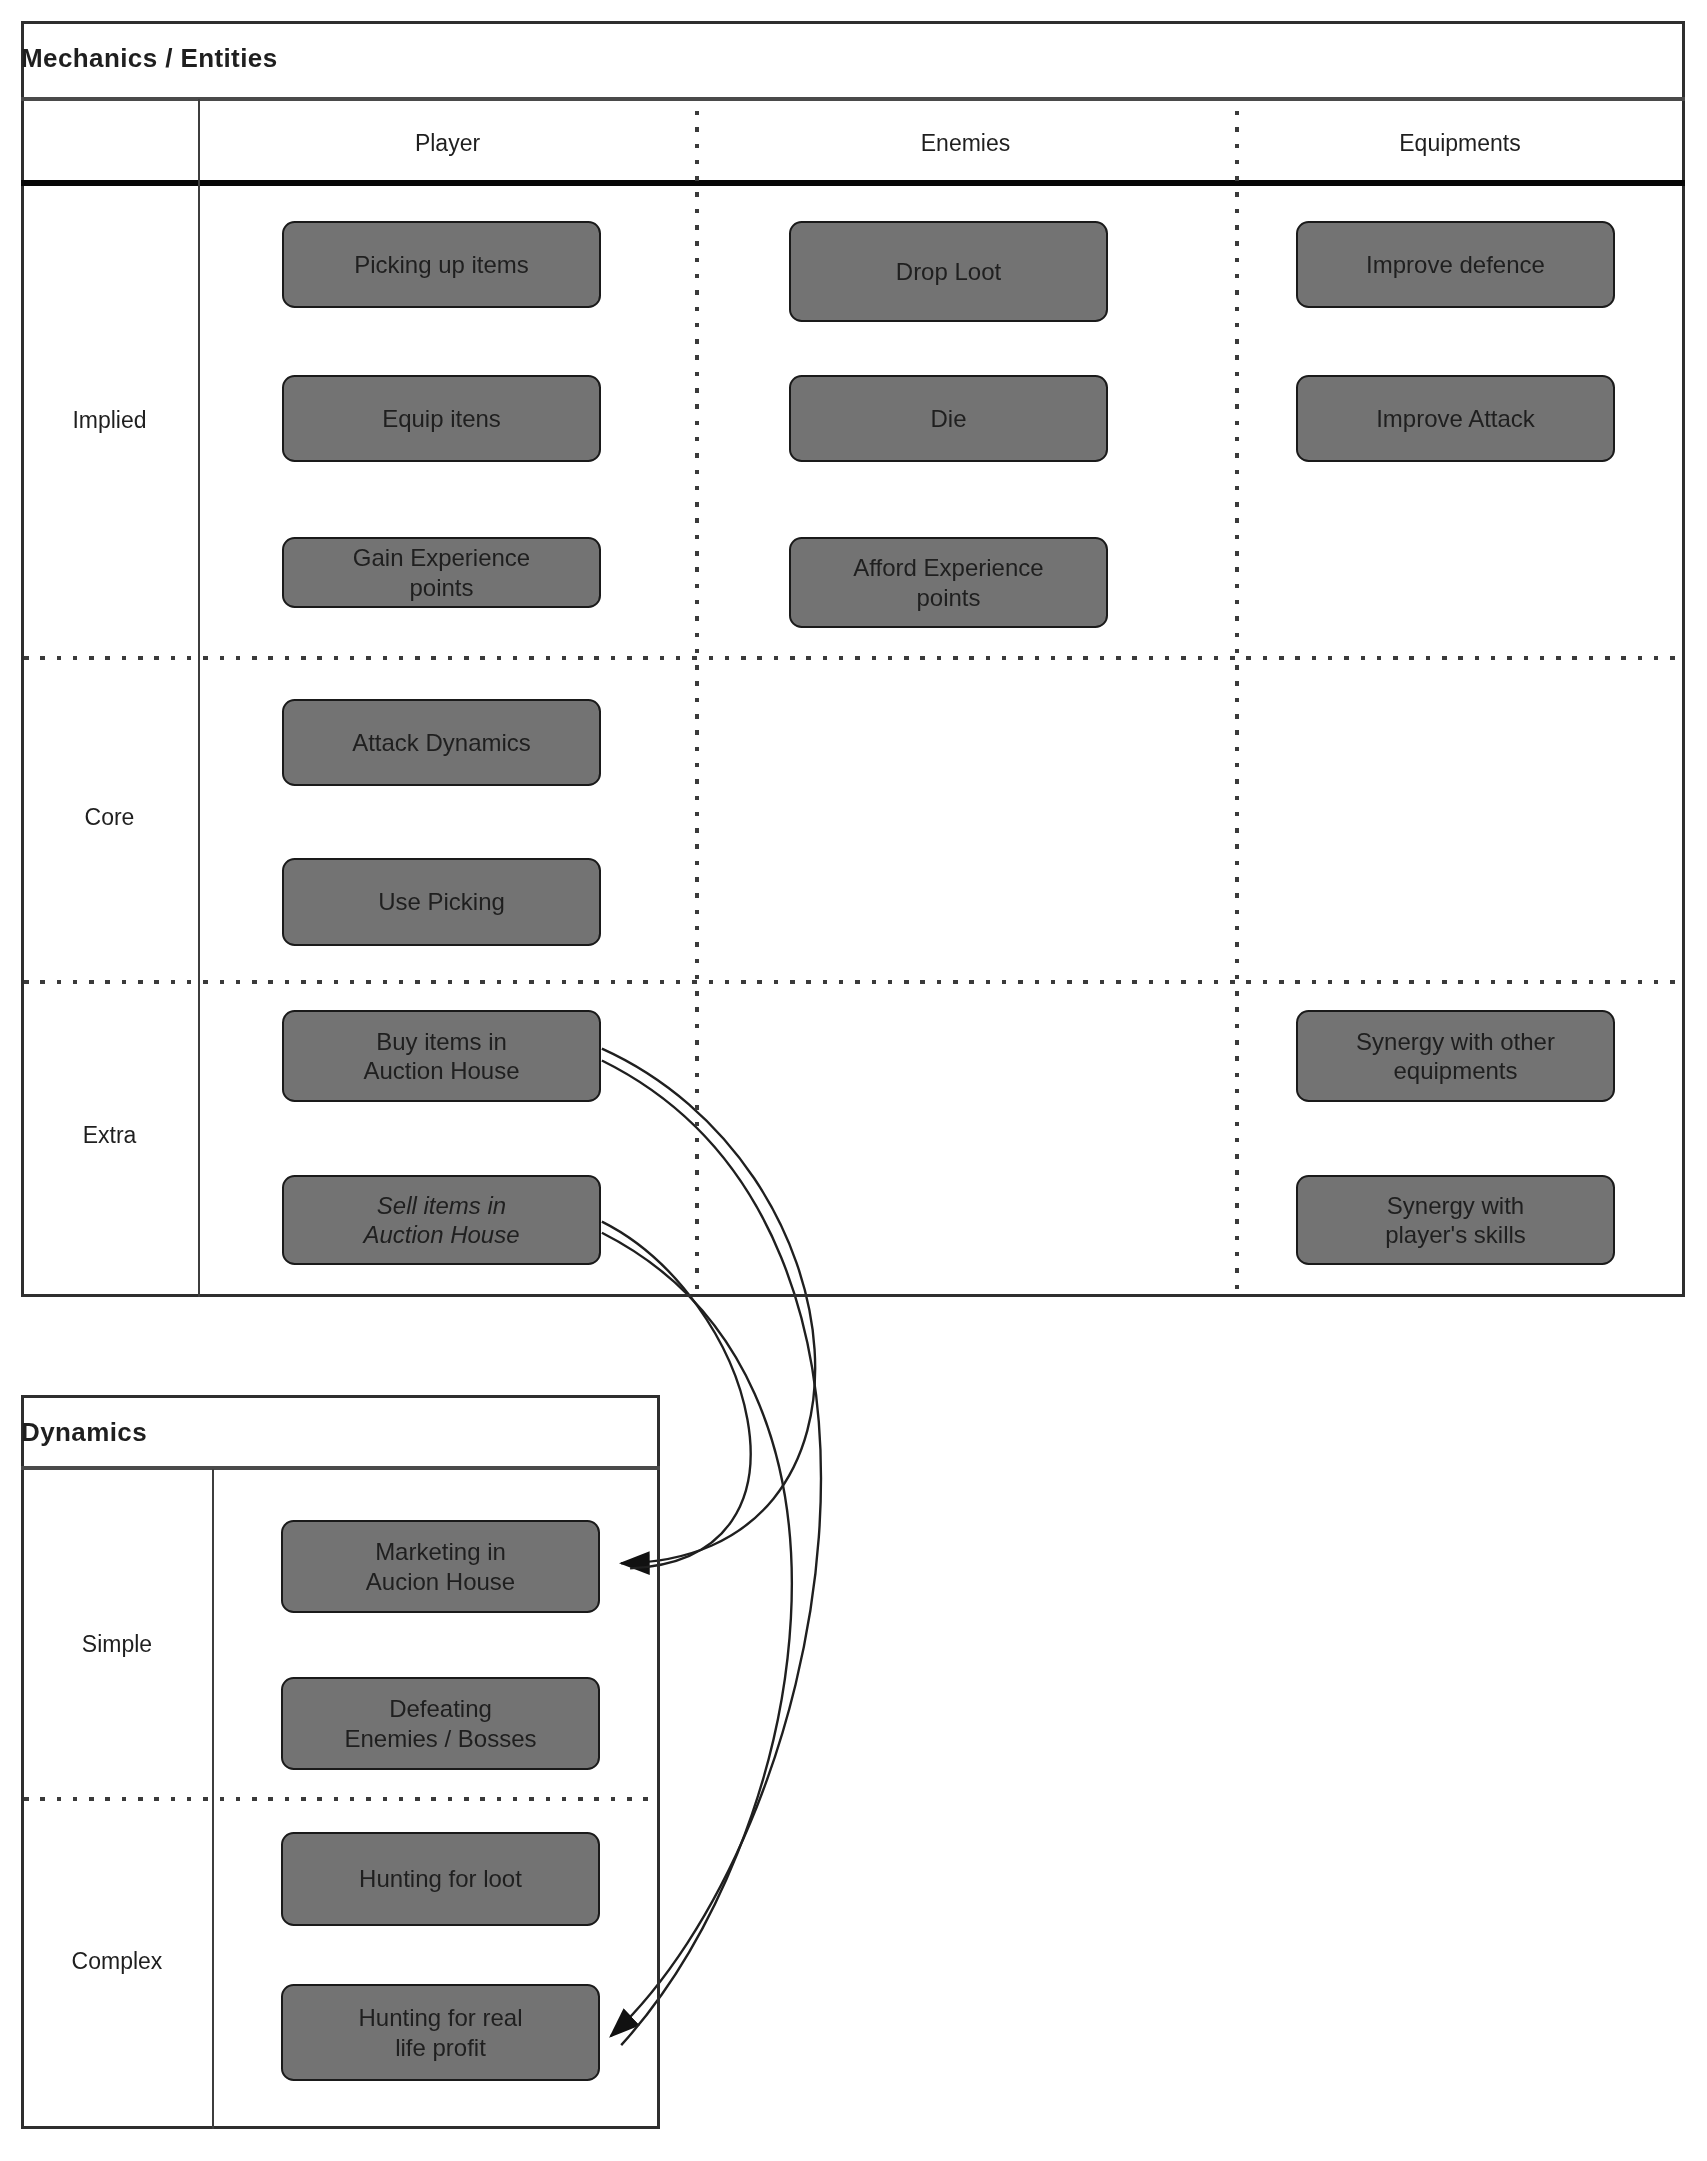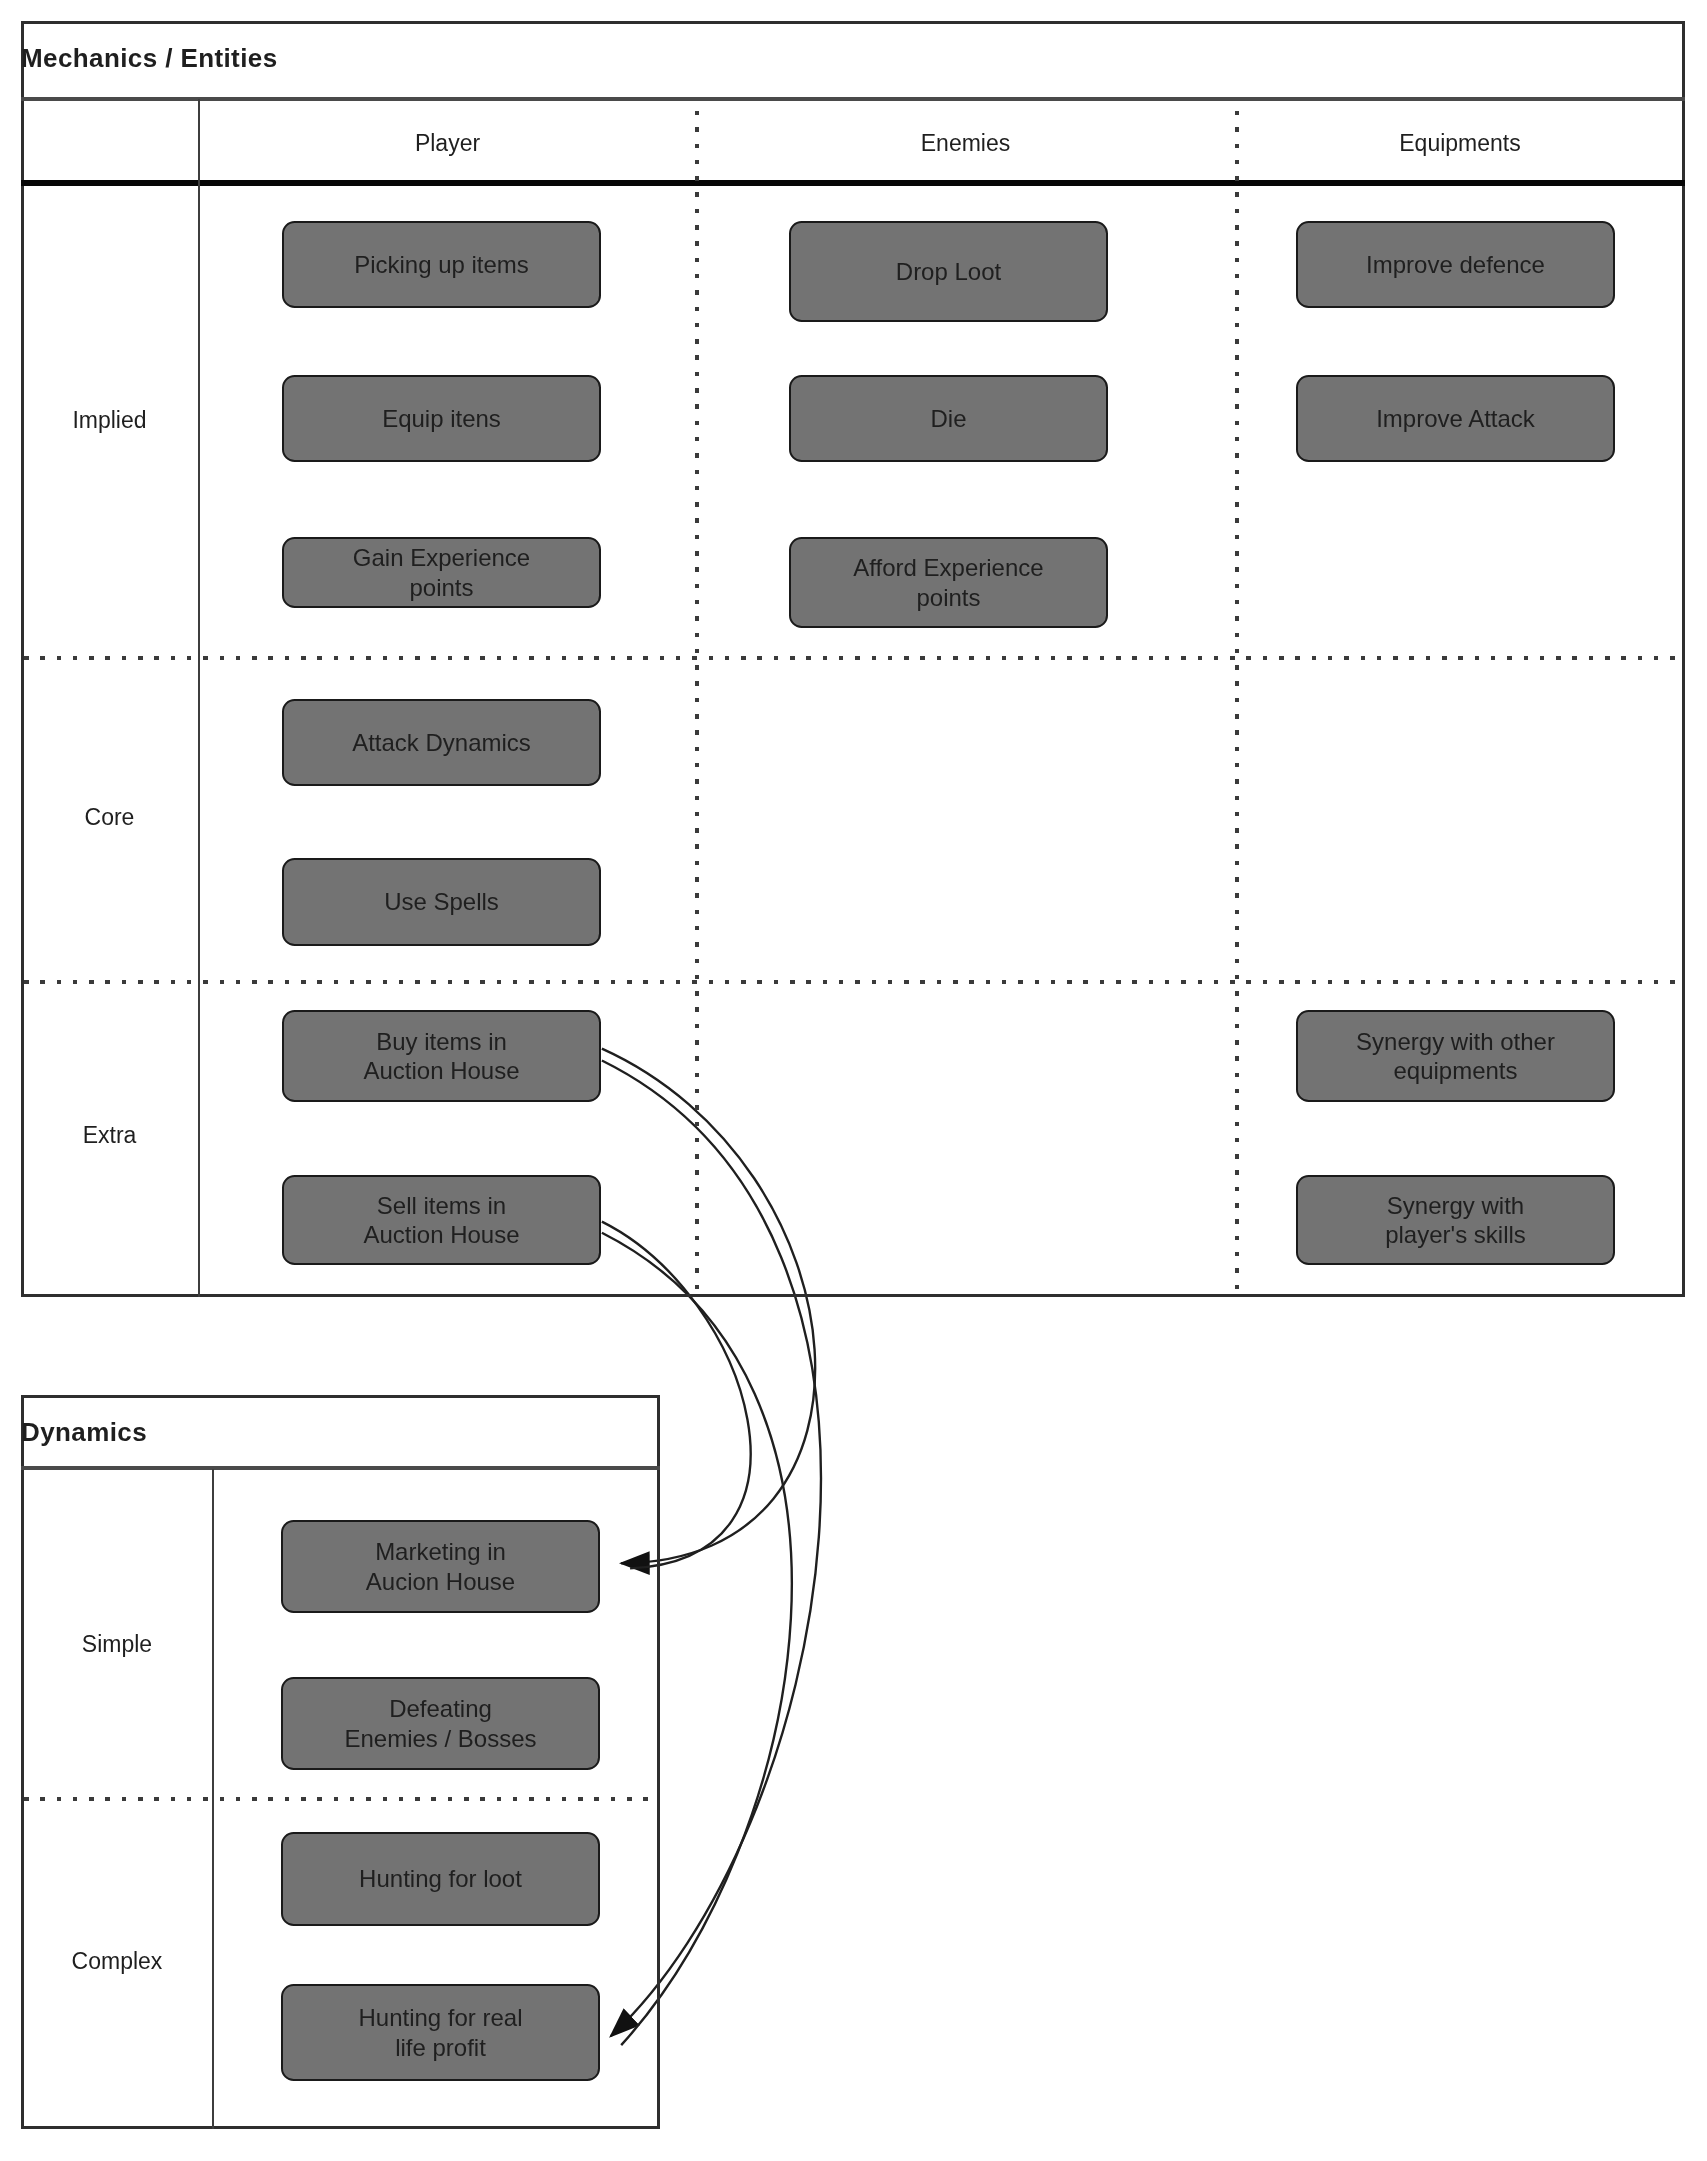--- a/index.html
+++ b/index.html
@@ -73,26 +73,26 @@
     <div class="node" style="left:282px;top:375px;width:319px;height:87px;">
       <span>Equip itens</span>
       </div>
     <div class="node mw300" style="left:282px;top:537px;width:319px;height:71px;">
       <span>Gain Experience points</span>
       </div>
     <div class="node" style="left:282px;top:699px;width:319px;height:87px;">
       <span>Attack Dynamics</span>
       </div>
     <div class="node" style="left:282px;top:858px;width:319px;height:88px;">
-      <span>Use Spells</span>
+      <span>Use Picking</span>
       </div>
     <div class="node mw240" style="left:282px;top:1010px;width:319px;height:92px;">
       <span>Buy items in Auction House</span>
       </div>
-    <div class="node mw240" style="left:282px;top:1175px;width:319px;height:90px;">
+    <div class="node mw240" style="left:282px;top:1175px;width:319px;height:90px;font-style:italic;">
       <span>Sell items in Auction House</span>
       </div>
 
     <div class="node" style="left:789px;top:221px;width:319px;height:101px;">
       <span>Drop Loot</span>
       </div>
     <div class="node" style="left:789px;top:375px;width:319px;height:87px;">
       <span>Die</span>
       </div>
     <div class="node mw310" style="left:789px;top:537px;width:319px;height:91px;">

